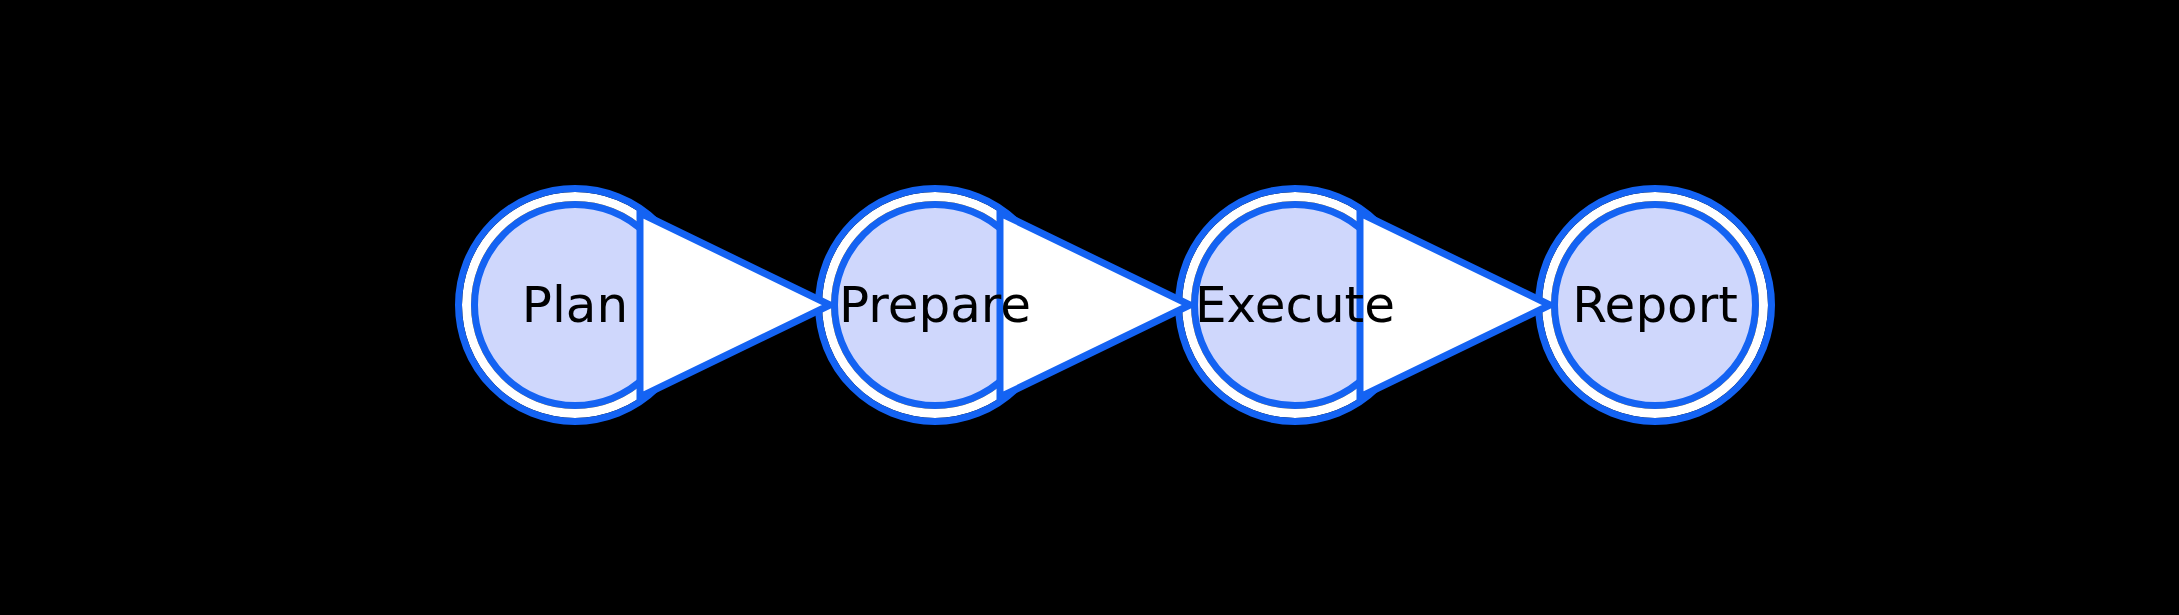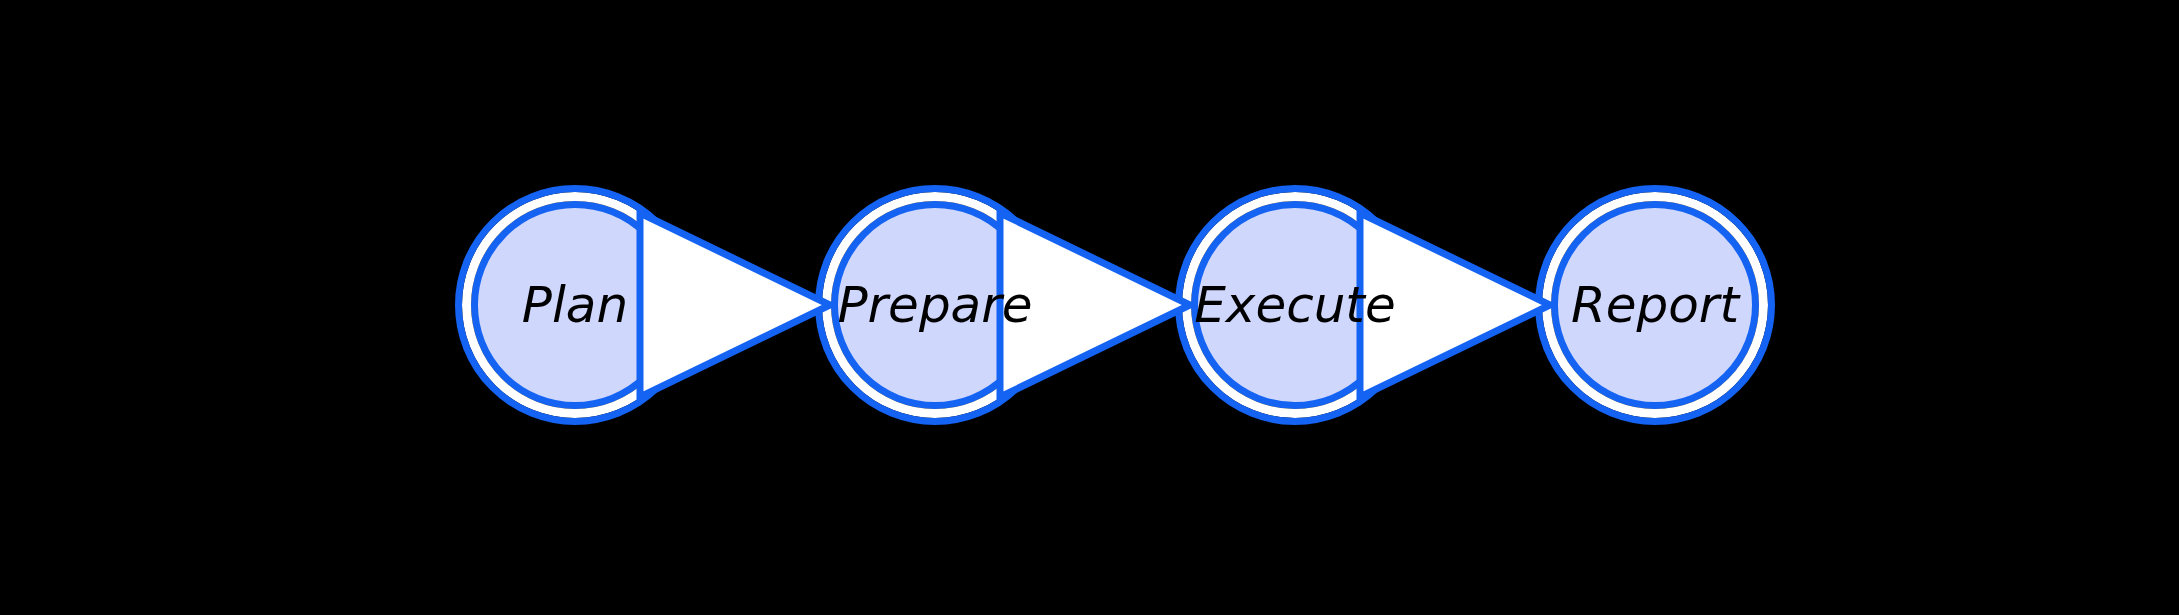--- a/index.html
+++ b/index.html
@@ -12,21 +12,20 @@
     width: 2179px;
     height: 615px;
     overflow: hidden;
     font-family: "DejaVu Sans", "Liberation Sans", sans-serif;
   }
   #diagram-root {
     position: relative;
     width: 2179px;
     height: 615px;
     background: #ec4899;
-    font-style: italic;
   }
   svg.flow-canvas {
     display: block;
     width: 2179px;
     height: 615px;
   }
   text.node-label {
     font-family: "DejaVu Sans", "Liberation Sans", sans-serif;
     font-size: 50px;
     font-weight: 400;

